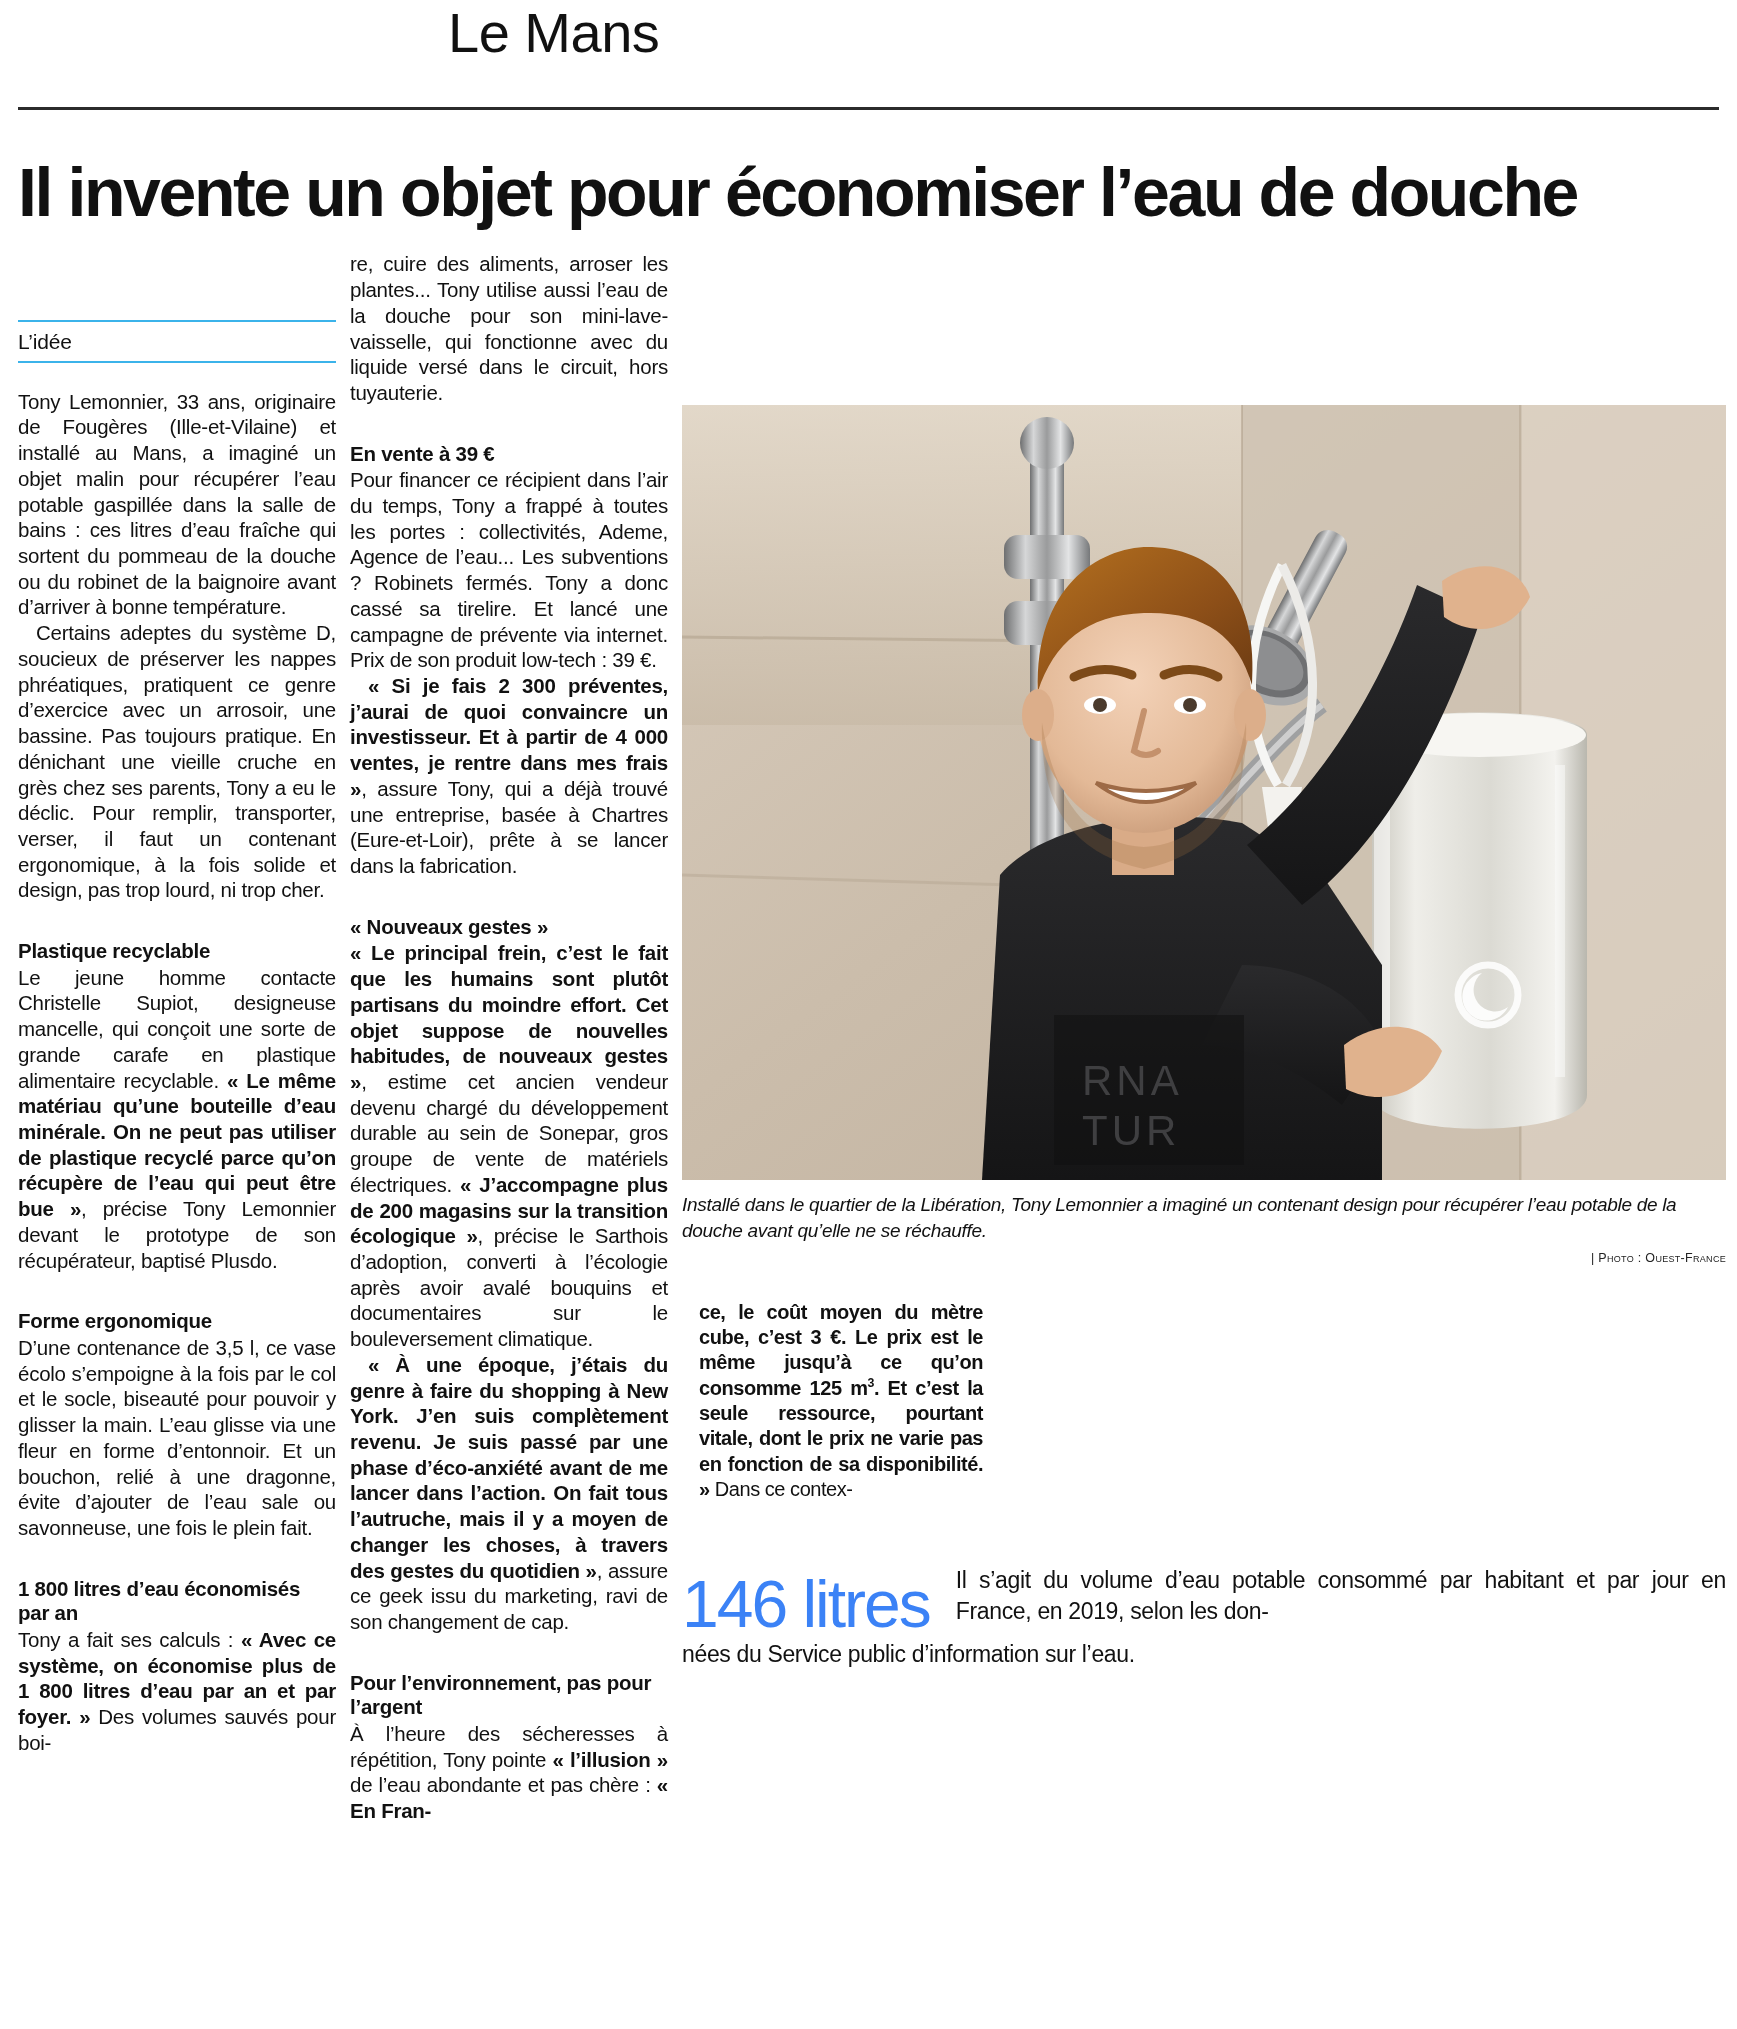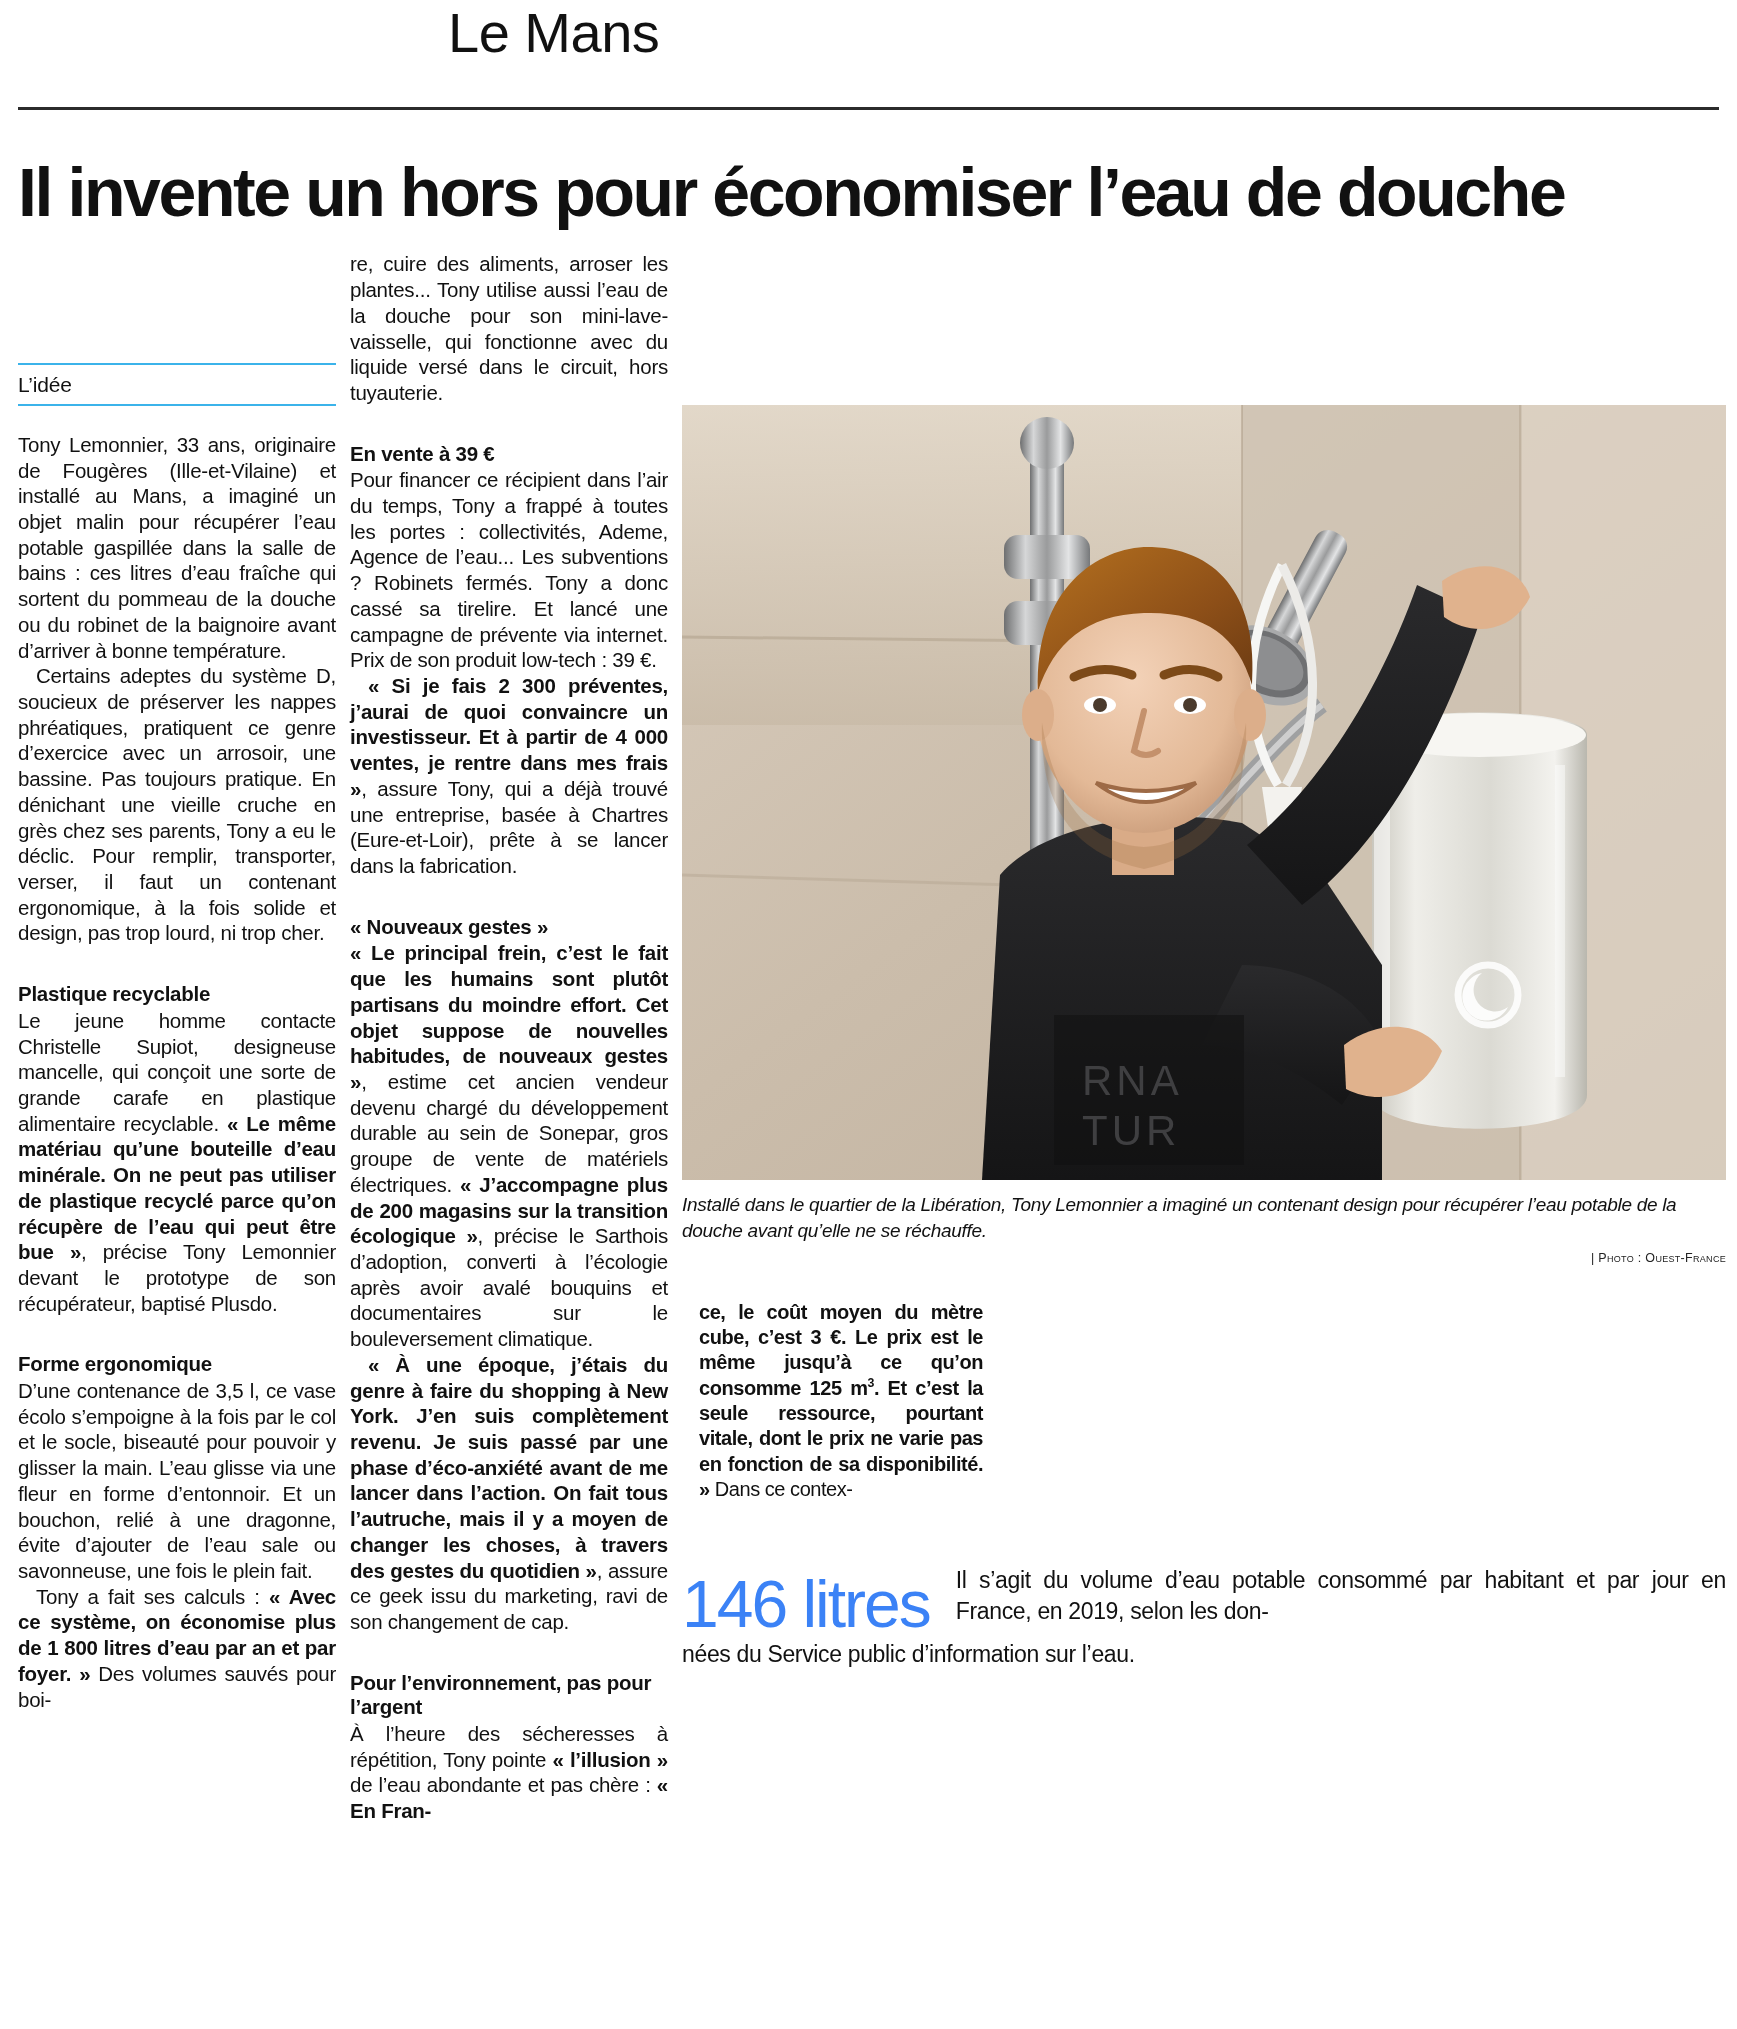--- a/index.html
+++ b/index.html
@@ -174,39 +174,40 @@
 </head>
 <body>
 
 <div class="page">
 
   <div class="masthead">
     <div class="town">Le Mans</div>
   </div>
 
   <div class="headline-block">
-    <h1 class="headline">Il invente un hors pour économiser l’eau de douche</h1>
+    <h1 class="headline">Il invente un objet pour économiser l’eau de douche</h1>
   </div>
 
   <div class="body-grid">
 
     <div class="col">
       <div class="rubric">
         <span>L’idée</span>
       </div>
 
       <p class="t noind">Tony Lemonnier, 33 ans, originaire de Fougères (Ille-et-Vilaine) et installé au Mans, a imaginé un objet malin pour récupérer l’eau potable gaspillée dans la salle de bains : ces litres d’eau fraîche qui sortent du pommeau de la douche ou du robinet de la baignoire avant d’arriver à bonne température.</p>
       <p class="t">Certains adeptes du système D, soucieux de préserver les nappes phréatiques, pratiquent ce genre d’exercice avec un arrosoir, une bassine. Pas toujours pratique. En dénichant une vieille cruche en grès chez ses parents, Tony a eu le déclic. Pour remplir, transporter, verser, il faut un contenant ergonomique, à la fois solide et design, pas trop lourd, ni trop cher.</p>
 
       <h3 class="sub spaced">Plastique recyclable</h3>
       <p class="t noind"><span>Le jeune homme contacte Christelle Supiot, designeuse mancelle, qui conçoit une sorte de grande carafe en plastique alimentaire recyclable. </span><span class="b">« Le même matériau qu’une bouteille d’eau minérale. On ne peut pas utiliser de plastique recyclé parce qu’on récupère de l’eau qui peut être bue »</span><span>, précise Tony Lemonnier devant le prototype de son récupérateur, baptisé Plusdo.</span></p>
 
       <h3 class="sub spaced">Forme ergonomique</h3>
       <p class="t noind">D’une contenance de 3,5 l, ce vase écolo s’empoigne à la fois par le col et le socle, biseauté pour pouvoir y glisser la main. L’eau glisse via une fleur en forme d’entonnoir. Et un bouchon, relié à une dragonne, évite d’ajouter de l’eau sale ou savonneuse, une fois le plein fait.</p>
 
+      <h3 class="sub spaced">1 800 litres d’eau économisés par an</h3>
       <p class="t noind"><span>Tony a fait ses calculs : </span><span class="b">« Avec ce système, on économise plus de 1 800 litres d’eau par an et par foyer. »</span><span> Des volumes sauvés pour boi-</span></p>
     </div>
 
     <div class="col">
       <p class="t noind">re, cuire des aliments, arroser les plantes... Tony utilise aussi l’eau de la douche pour son mini-lave-vaisselle, qui fonctionne avec du liquide versé dans le circuit, hors tuyauterie.</p>
 
       <h3 class="sub spaced">En vente à 39 €</h3>
       <p class="t noind">Pour financer ce récipient dans l’air du temps, Tony a frappé à toutes les portes : collectivités, Ademe, Agence de l’eau... Les subventions ? Robinets fermés. Tony a donc cassé sa tirelire. Et lancé une campagne de prévente via internet. Prix de son produit low-tech : 39 €.</p>
       <p class="t"><span class="b">« Si je fais 2 300 préventes, j’aurai de quoi convaincre un investisseur. Et à partir de 4 000 ventes, je rentre dans mes frais »</span><span>, assure Tony, qui a déjà trouvé une entreprise, basée à Chartres (Eure-et-Loir), prête à se lancer dans la fabrication.</span></p>
 

